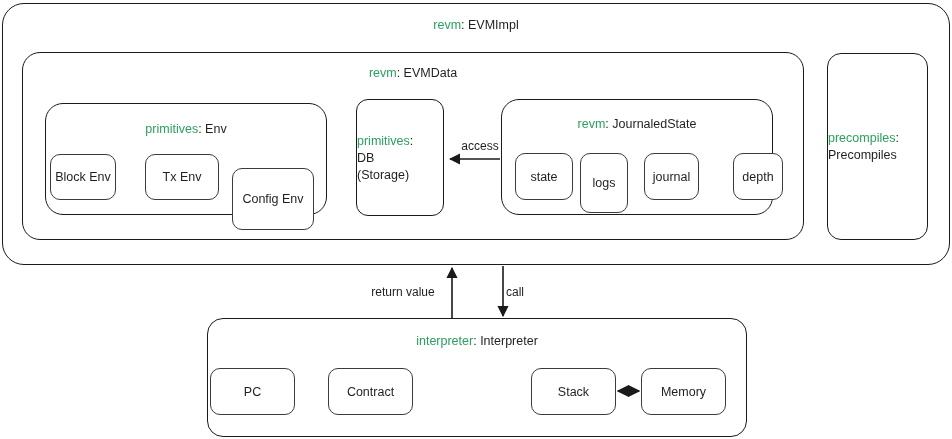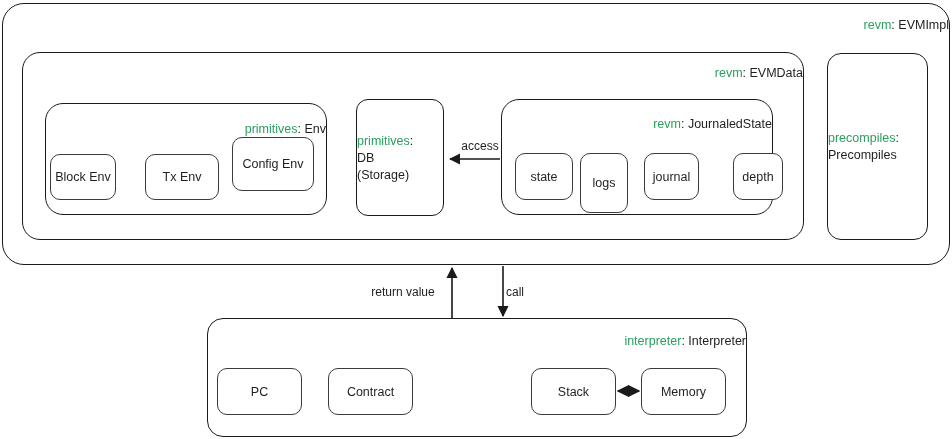--- a/index.html
+++ b/index.html
@@ -33,21 +33,21 @@
   }
   .box.group {
     border-radius: 18px;
   }
 
   
   .title {
     position: absolute;
     left: 0;
     right: 0;
-    text-align: right;
+    text-align: center;
     font-size: 12.5px;
     line-height: 15px;
     color: #1f1f1f;
     white-space: nowrap;
   }
   .ns {
     color: #2ba05f;
   }
   .leaf-label {
     position: absolute;
@@ -115,21 +115,21 @@
       <span class="ns">primitives</span><span>: </span><span>Env</span>
     </div>
   </div>
 
   <div class="box leaf" style="left:50px; top:154px; width:66px; height:46px;">
     <div class="leaf-label">Block Env</div>
   </div>
   <div class="box leaf" style="left:145px; top:154px; width:74px; height:46px;">
     <div class="leaf-label">Tx Env</div>
   </div>
-  <div class="box leaf" style="left:232px; top:137px; width:82px; height:54px;">
+  <div class="box leaf" style="left:232px; top:168px; width:82px; height:62px;">
     <div class="leaf-label">Config Env</div>
   </div>
 
   <div class="box group" style="left:356px; top:99px; width:88px; height:117px; border-radius:12px;">
     <div class="multi-label">
       <div><span class="ns">primitives</span><span>:</span></div>
       <div>DB</div>
       <div>(Storage)</div>
     </div>
   </div>
@@ -159,21 +159,21 @@
       <div>Precompiles</div>
     </div>
   </div>
 
   <div class="box" style="left:207px; top:318px; width:540px; height:119px; border-radius:16px;">
     <div class="title" style="top:15px;">
       <span class="ns">interpreter</span><span>: </span><span>Interpreter</span>
     </div>
   </div>
 
-  <div class="box leaf" style="left:217px; top:368px; width:85px; height:47px;">
+  <div class="box leaf" style="left:210px; top:368px; width:85px; height:47px;">
     <div class="leaf-label">PC</div>
   </div>
   <div class="box leaf" style="left:328px; top:368px; width:85px; height:47px;">
     <div class="leaf-label">Contract</div>
   </div>
   <div class="box leaf" style="left:531px; top:368px; width:85px; height:47px;">
     <div class="leaf-label">Stack</div>
   </div>
   <div class="box leaf" style="left:641px; top:368px; width:85px; height:47px;">
     <div class="leaf-label">Memory</div>

